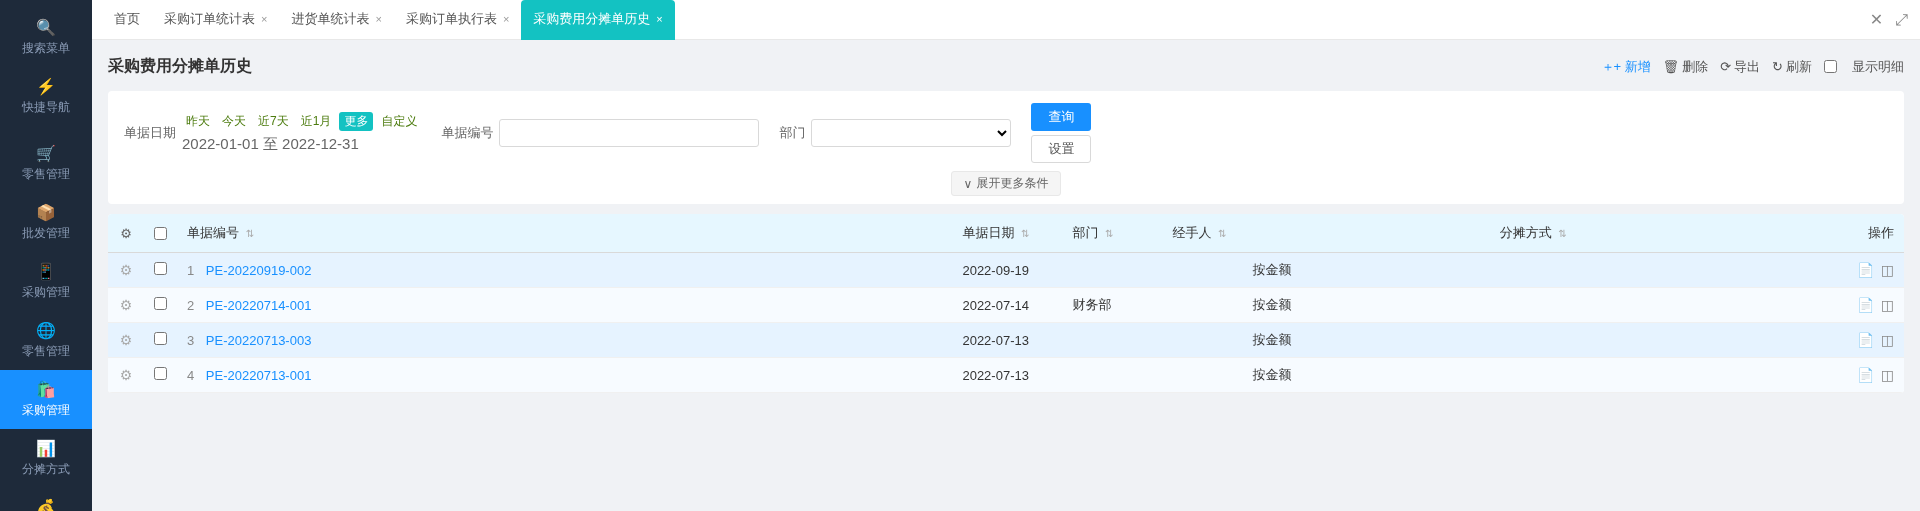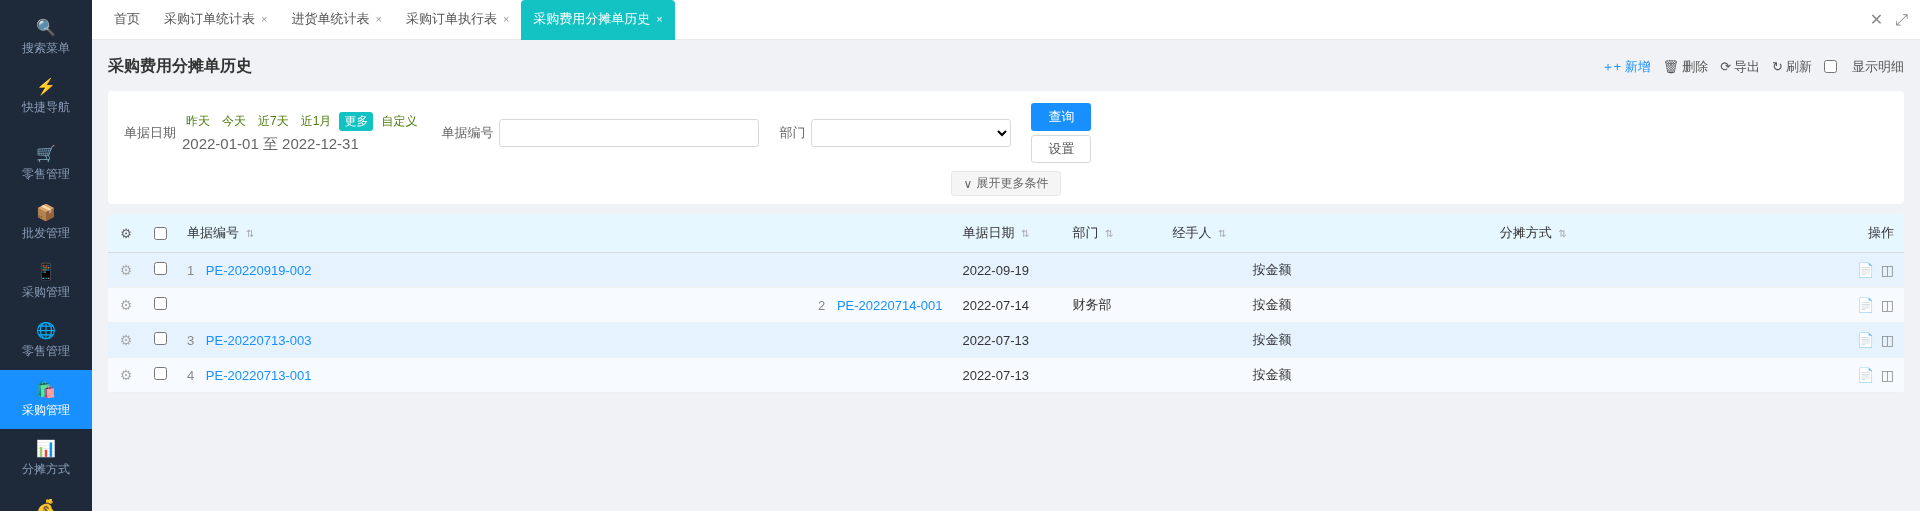--- a/index.html
+++ b/index.html
@@ -282,21 +282,21 @@
           <span class="op-icon" title="编辑">📄</span>
           <span class="op-icon" title="删除" style="font-size:14px;">◫</span>
         </div>
       </td>
     </tr>
             <tr>
       <td class="center" style="color:#aaa;font-size:14px;cursor:pointer;">⚙</td>
       <td class="center">
         <input type="checkbox" style="">
       </td>
-      <td style="padding-left:10px;text-align:right;">
+      <td style="padding-left:10px;">
         <span style="color:#888;margin-right:8px;">2</span>
         <a class="link">PE-20220714-001</a>
       </td>
       <td>2022-07-14</td>
       <td>财务部</td>
       <td></td>
       <td>按金额</td>
       <td>
         <div class="op-icons">
           <span class="op-icon" title="编辑">📄</span>

